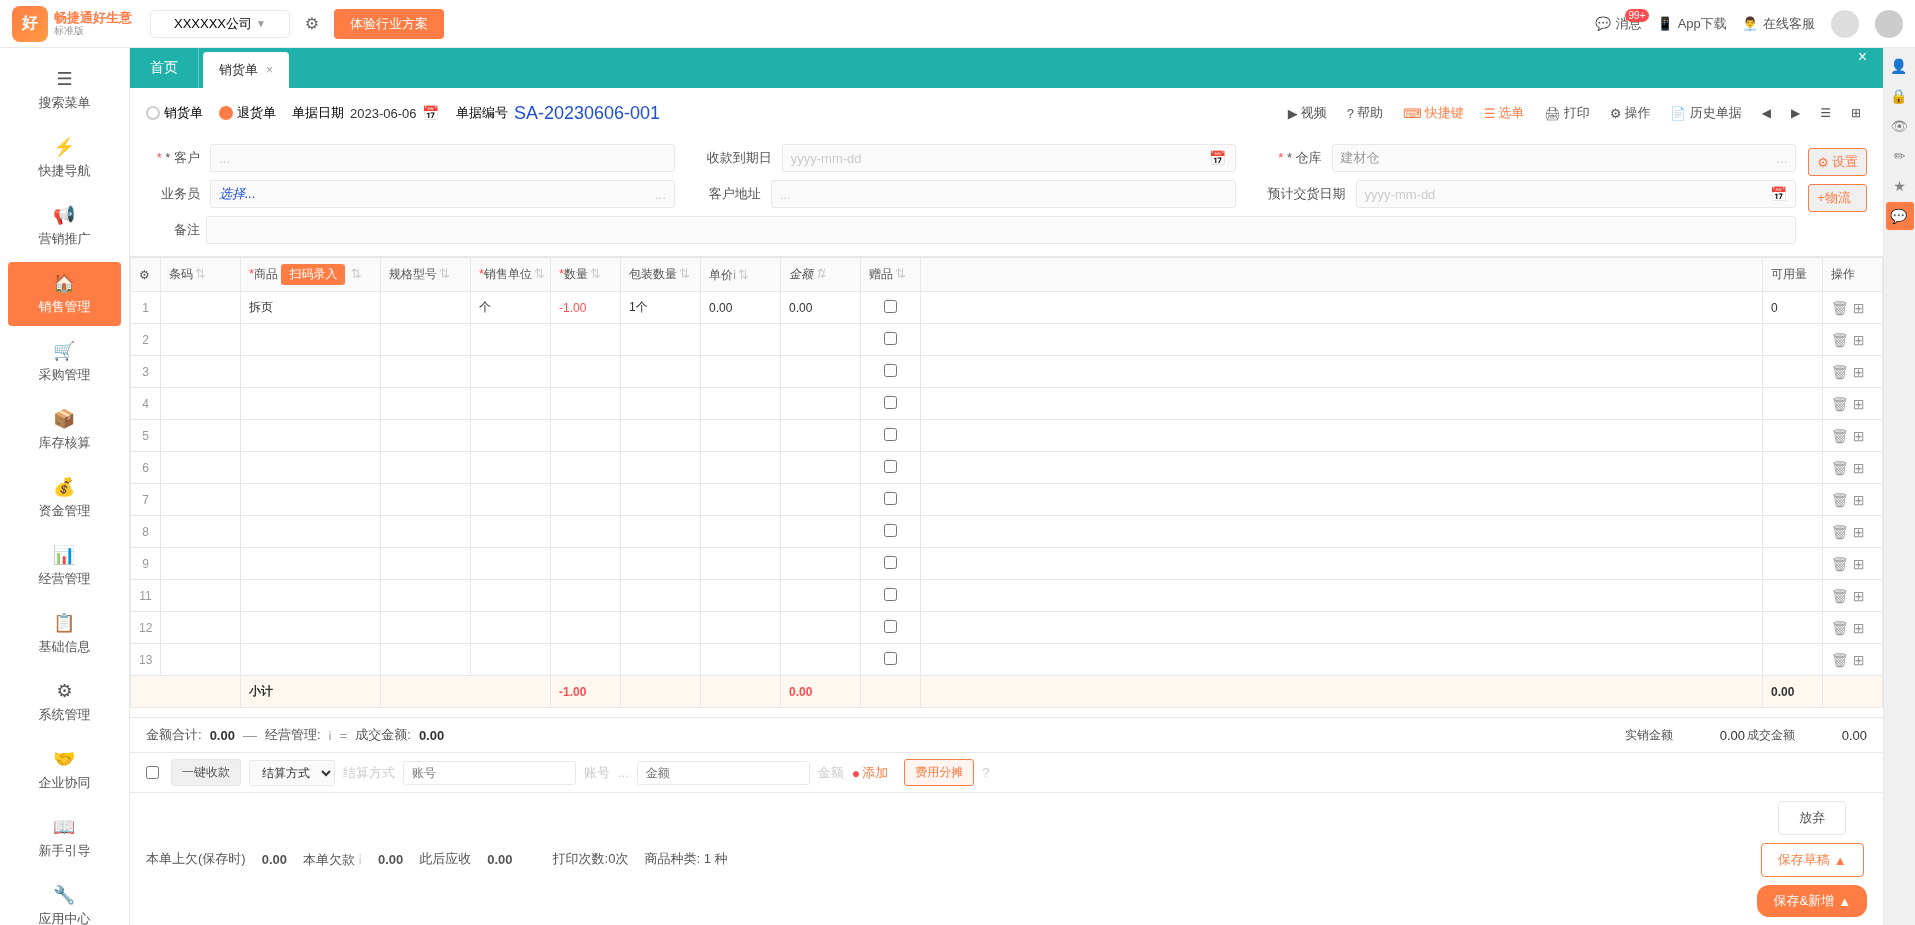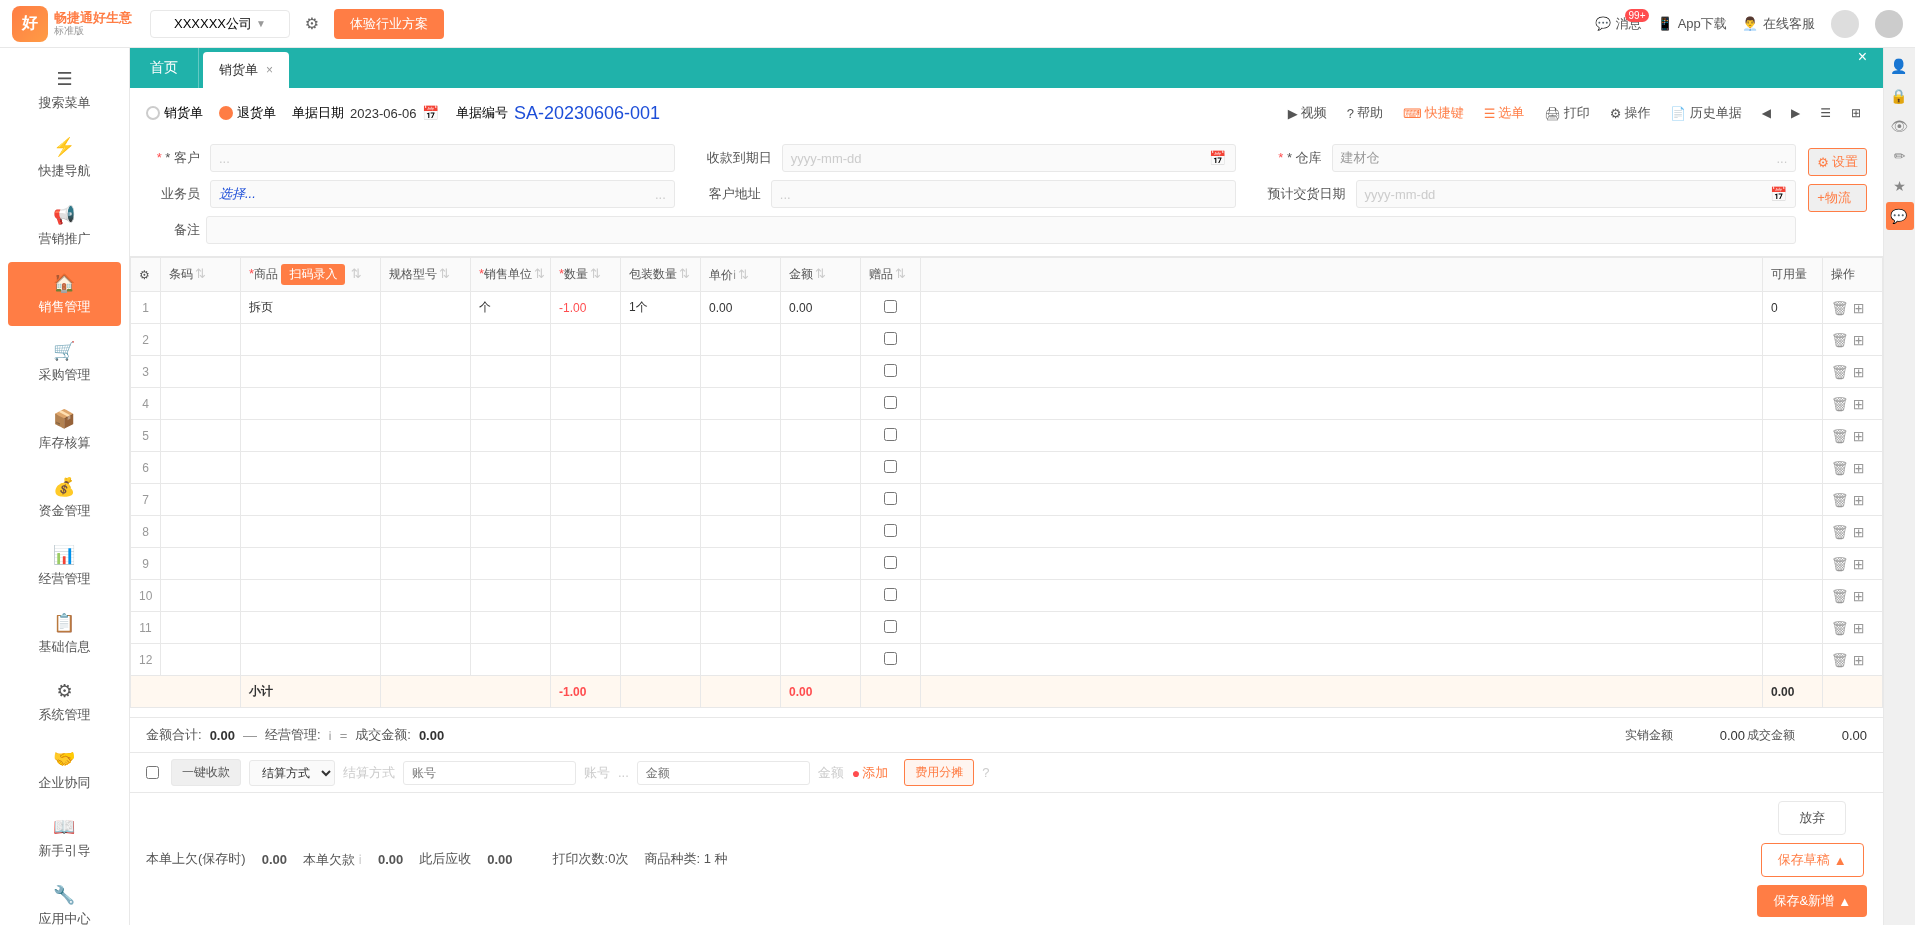--- a/index.html
+++ b/index.html
@@ -92,21 +92,21 @@
     .pay-select { border: 1px solid #e8e8e8; border-radius: 3px; padding: 4px 8px; color: #333; font-size: 12px; background: #fafafa; cursor: pointer; }
     .account-input { border: 1px solid #e8e8e8; border-radius: 3px; padding: 4px 8px; color: #999; font-size: 12px; min-width: 80px; }
     .amount-input { border: 1px solid #e8e8e8; border-radius: 3px; padding: 4px 8px; color: #999; font-size: 12px; min-width: 60px; }
     .btn-add { background: none; border: none; color: #ff7d45; cursor: pointer; display: flex; align-items: center; gap: 2px; font-size: 12px; }
     .btn-expense { border: 1px solid #ff7d45; color: #ff7d45; border-radius: 3px; padding: 4px 10px; cursor: pointer; font-size: 12px; background: #fff5f0; }
     .help-icon { color: #ccc; cursor: pointer; }
     .bottom-info { display: flex; align-items: center; gap: 16px; flex: 1; font-size: 12px; color: #555; }
     .bottom-actions { display: flex; gap: 8px; align-items: center; flex-direction: column; }
     .btn-abandon { border: 1px solid #e8e8e8; color: #555; border-radius: 4px; padding: 7px 20px; cursor: pointer; background: #fff; font-size: 13px; }
     .btn-save-draft { border: 1px solid #ff7d45; color: #ff7d45; border-radius: 4px; padding: 7px 16px; cursor: pointer; background: #fff; font-size: 13px; display: flex; align-items: center; gap: 4px; }
-    .btn-save-new { background: #ff7d45; color: white; border: none; border-radius: 4px; padding: 7px 16px; cursor: pointer; font-size: 13px; display: flex; align-items: center; gap: 4px; }
+    .btn-save-new { background: #ff7d45; color: white; border: none; border-radius: 12px; padding: 7px 16px; cursor: pointer; font-size: 13px; display: flex; align-items: center; gap: 4px; }
     .right-float { display: flex; flex-direction: row; align-items: flex-end; margin-left: auto; gap: 2px; }
     .right-float .row { display: flex; gap: 12px; align-items: center; }
     .right-float .label { color: #555; font-size: 12px; }
     .right-float .value { color: #333; font-size: 13px; min-width: 60px; text-align: right; }
 
     
     .right-sidebar { width: 32px; background: #f0f0f0; display: flex; flex-direction: column; align-items: center; padding: 4px 0; gap: 2px; border-left: 1px solid #e8e8e8; }
     .rs-icon { width: 28px; height: 28px; display: flex; align-items: center; justify-content: center; cursor: pointer; color: #888; font-size: 14px; border-radius: 3px; }
     .rs-icon.orange { background: #ff7d45; color: white; }
 
@@ -358,21 +358,21 @@
             <th style="width:140px;">
               <span class="th-required">*</span>商品
               <button class="scan-btn">扫码录入</button>
               <span class="th-sort">⇅</span>
             </th>
             <th style="width:90px;">规格型号<span class="th-sort">⇅</span></th>
             <th style="width:80px;"><span class="th-required">*</span>销售单位<span class="th-sort">⇅</span></th>
             <th style="width:70px;"><span class="th-required">*</span>数量<span class="th-sort">⇅</span></th>
             <th style="width:80px;">包装数量<span class="th-sort">⇅</span></th>
             <th style="width:80px;">单价<span class="info-icon">ℹ</span><span class="th-sort">⇅</span></th>
-            <th style="width:80px;">金额<span class="th-sort">⇅</span></th>
+            <th style="width:80px;font-style:italic;">金额<span class="th-sort">⇅</span></th>
             <th style="width:60px;">赠品<span class="th-sort">⇅</span></th>
             <th style="flex:1;"></th>
             <th style="width:60px;">可用量</th>
             <th style="width:60px;">操作</th>
           </tr>
         </thead>
         <tbody id="table-body">
         <tr>
       <td class="row-num">1</td>
       <td></td>
@@ -565,42 +565,20 @@
       <td></td>
       <td></td>
       <td>
         <div class="action-cell">
           <span class="action-icon">🗑</span>
           <span class="action-icon">⊞</span>
         </div>
       </td>
     </tr>
             <tr>
-      <td class="row-num">10</td>
-      <td></td>
-      <td></td>
-      <td></td>
-      <td></td>
-      <td class=""></td>
-      <td></td>
-      <td></td>
-      <td></td>
-      <td class="checkbox-cell">
-        <input type="checkbox" style="">
-      </td>
-      <td></td>
-      <td></td>
-      <td>
-        <div class="action-cell">
-          <span class="action-icon">🗑</span>
-          <span class="action-icon">⊞</span>
-        </div>
-      </td>
-    </tr>
-            <tr>
       <td class="row-num">11</td>
       <td></td>
       <td></td>
       <td></td>
       <td></td>
       <td class=""></td>
       <td></td>
       <td></td>
       <td></td>
       <td class="checkbox-cell">
@@ -610,20 +588,42 @@
       <td></td>
       <td>
         <div class="action-cell">
           <span class="action-icon">🗑</span>
           <span class="action-icon">⊞</span>
         </div>
       </td>
     </tr>
             <tr>
       <td class="row-num">12</td>
+      <td></td>
+      <td></td>
+      <td></td>
+      <td></td>
+      <td class=""></td>
+      <td></td>
+      <td></td>
+      <td></td>
+      <td class="checkbox-cell">
+        <input type="checkbox" style="">
+      </td>
+      <td></td>
+      <td></td>
+      <td>
+        <div class="action-cell">
+          <span class="action-icon">🗑</span>
+          <span class="action-icon">⊞</span>
+        </div>
+      </td>
+    </tr>
+            <tr>
+      <td class="row-num">13</td>
       <td></td>
       <td></td>
       <td></td>
       <td></td>
       <td class=""></td>
       <td></td>
       <td></td>
       <td></td>
       <td class="checkbox-cell">
         <input type="checkbox" style="">

